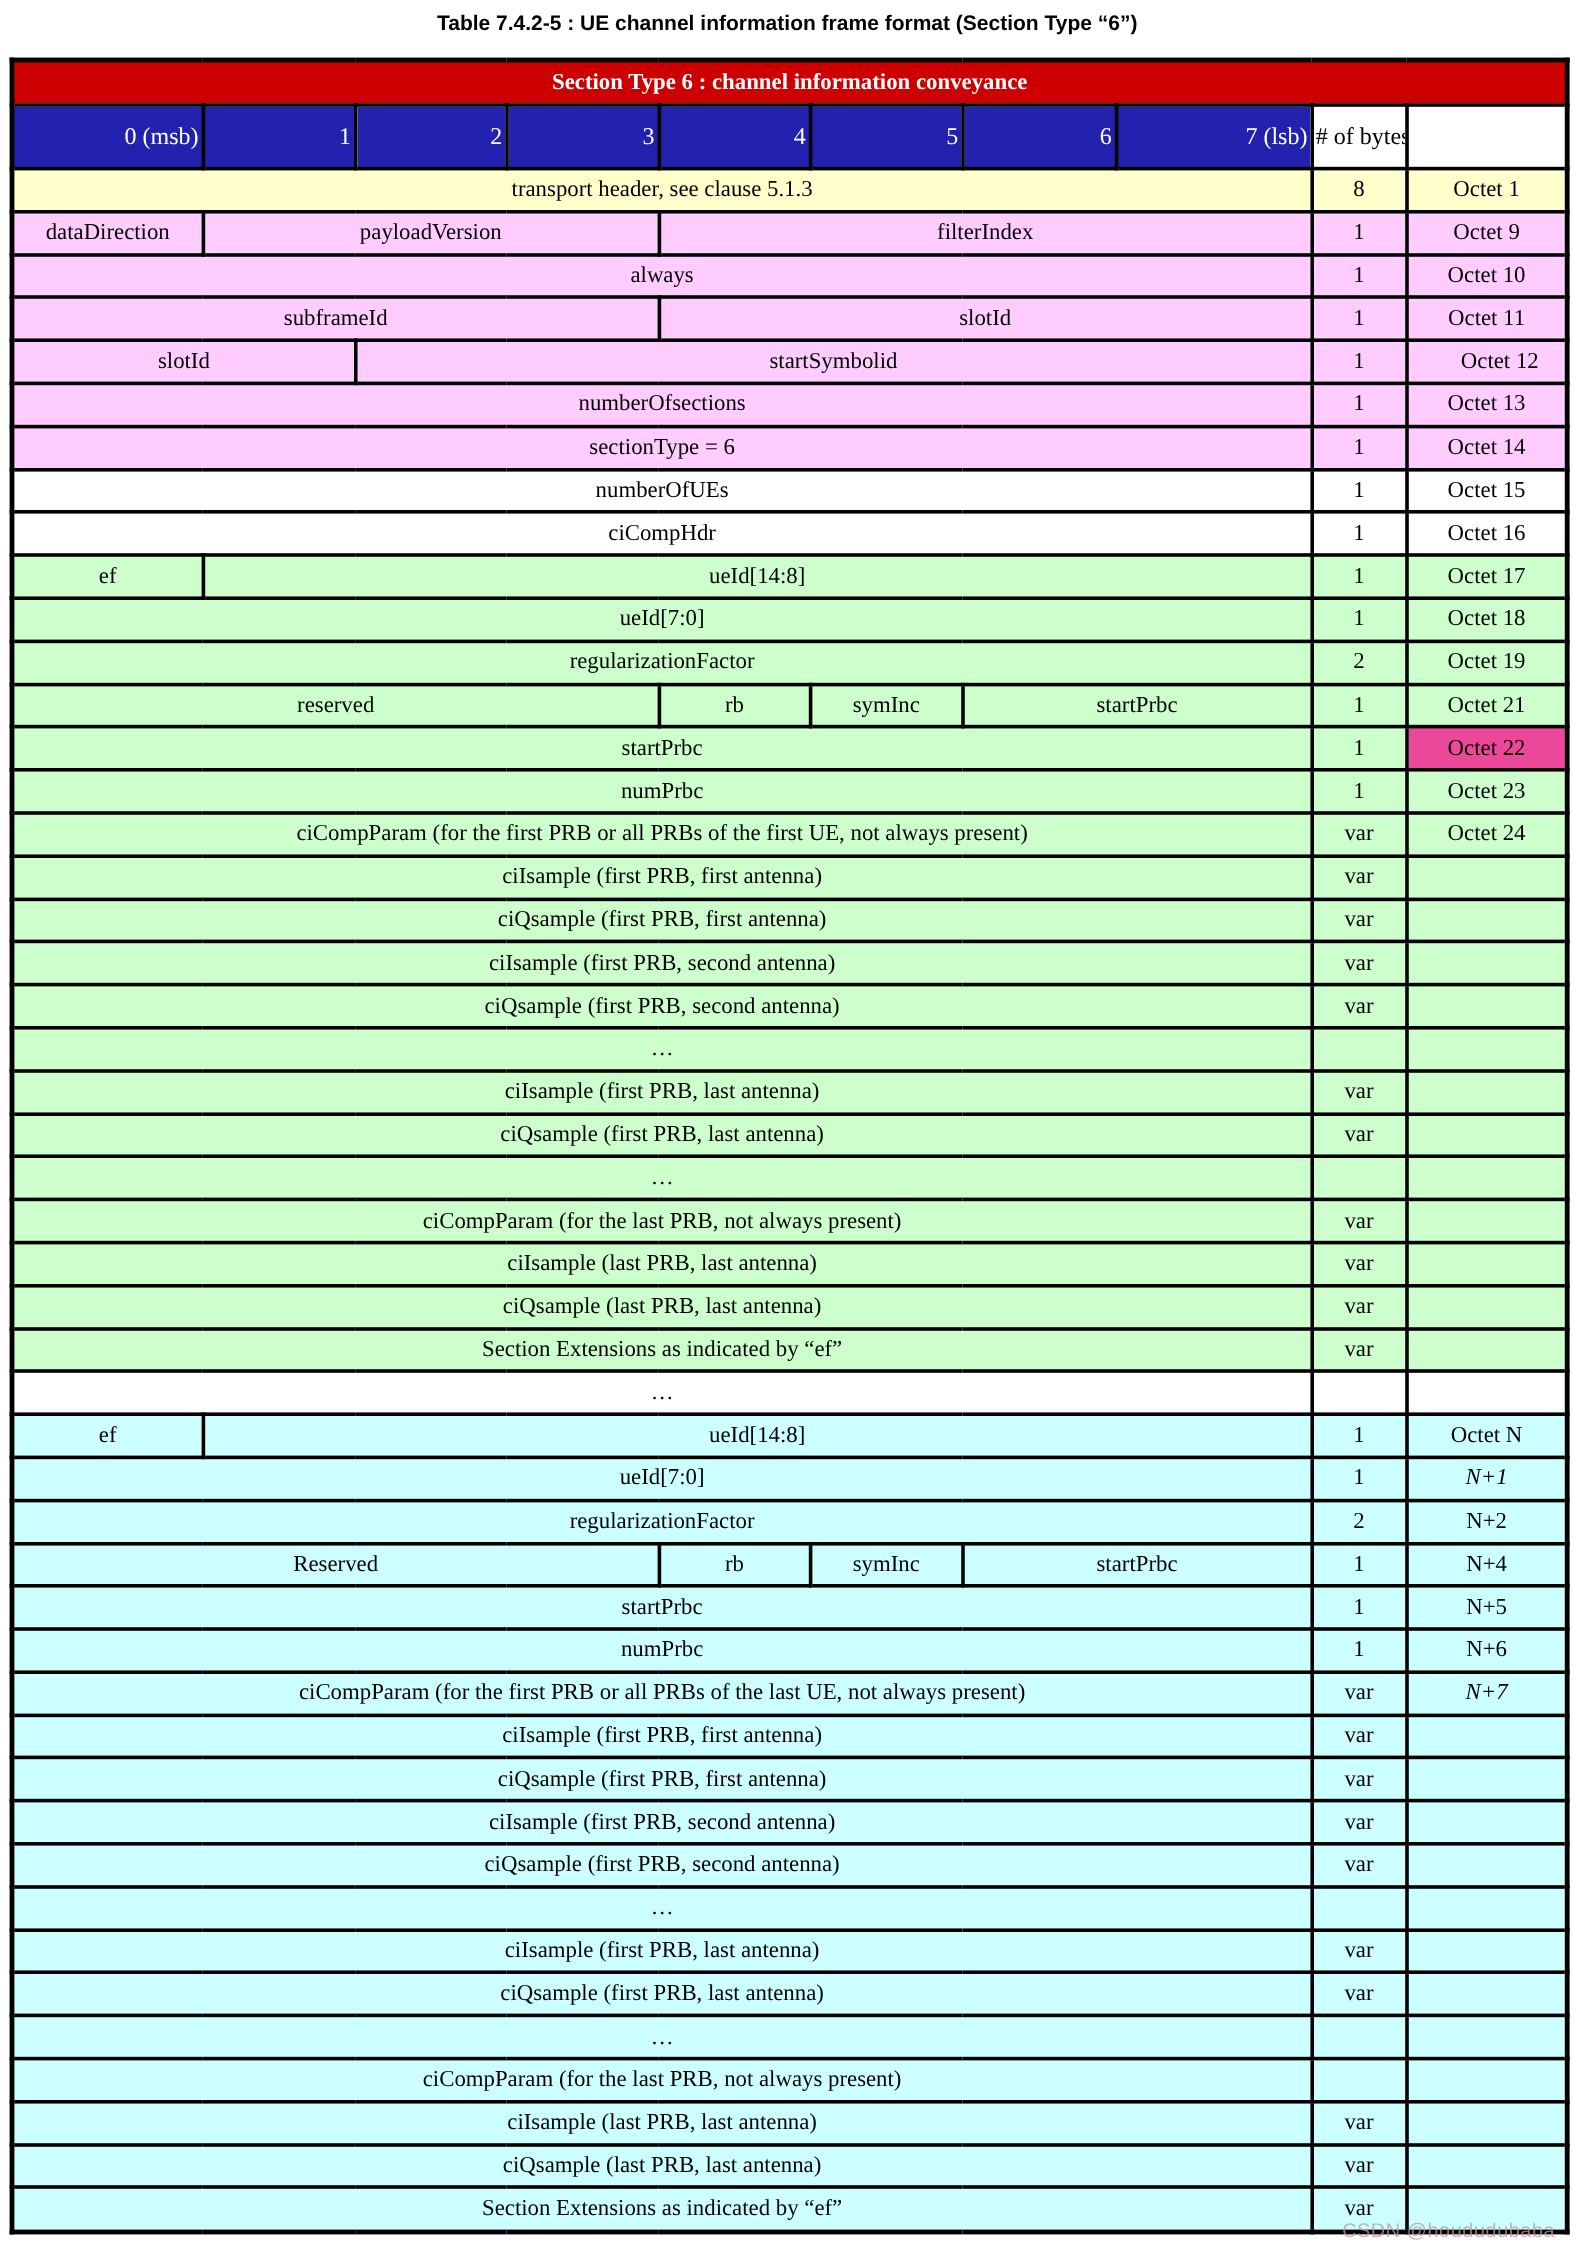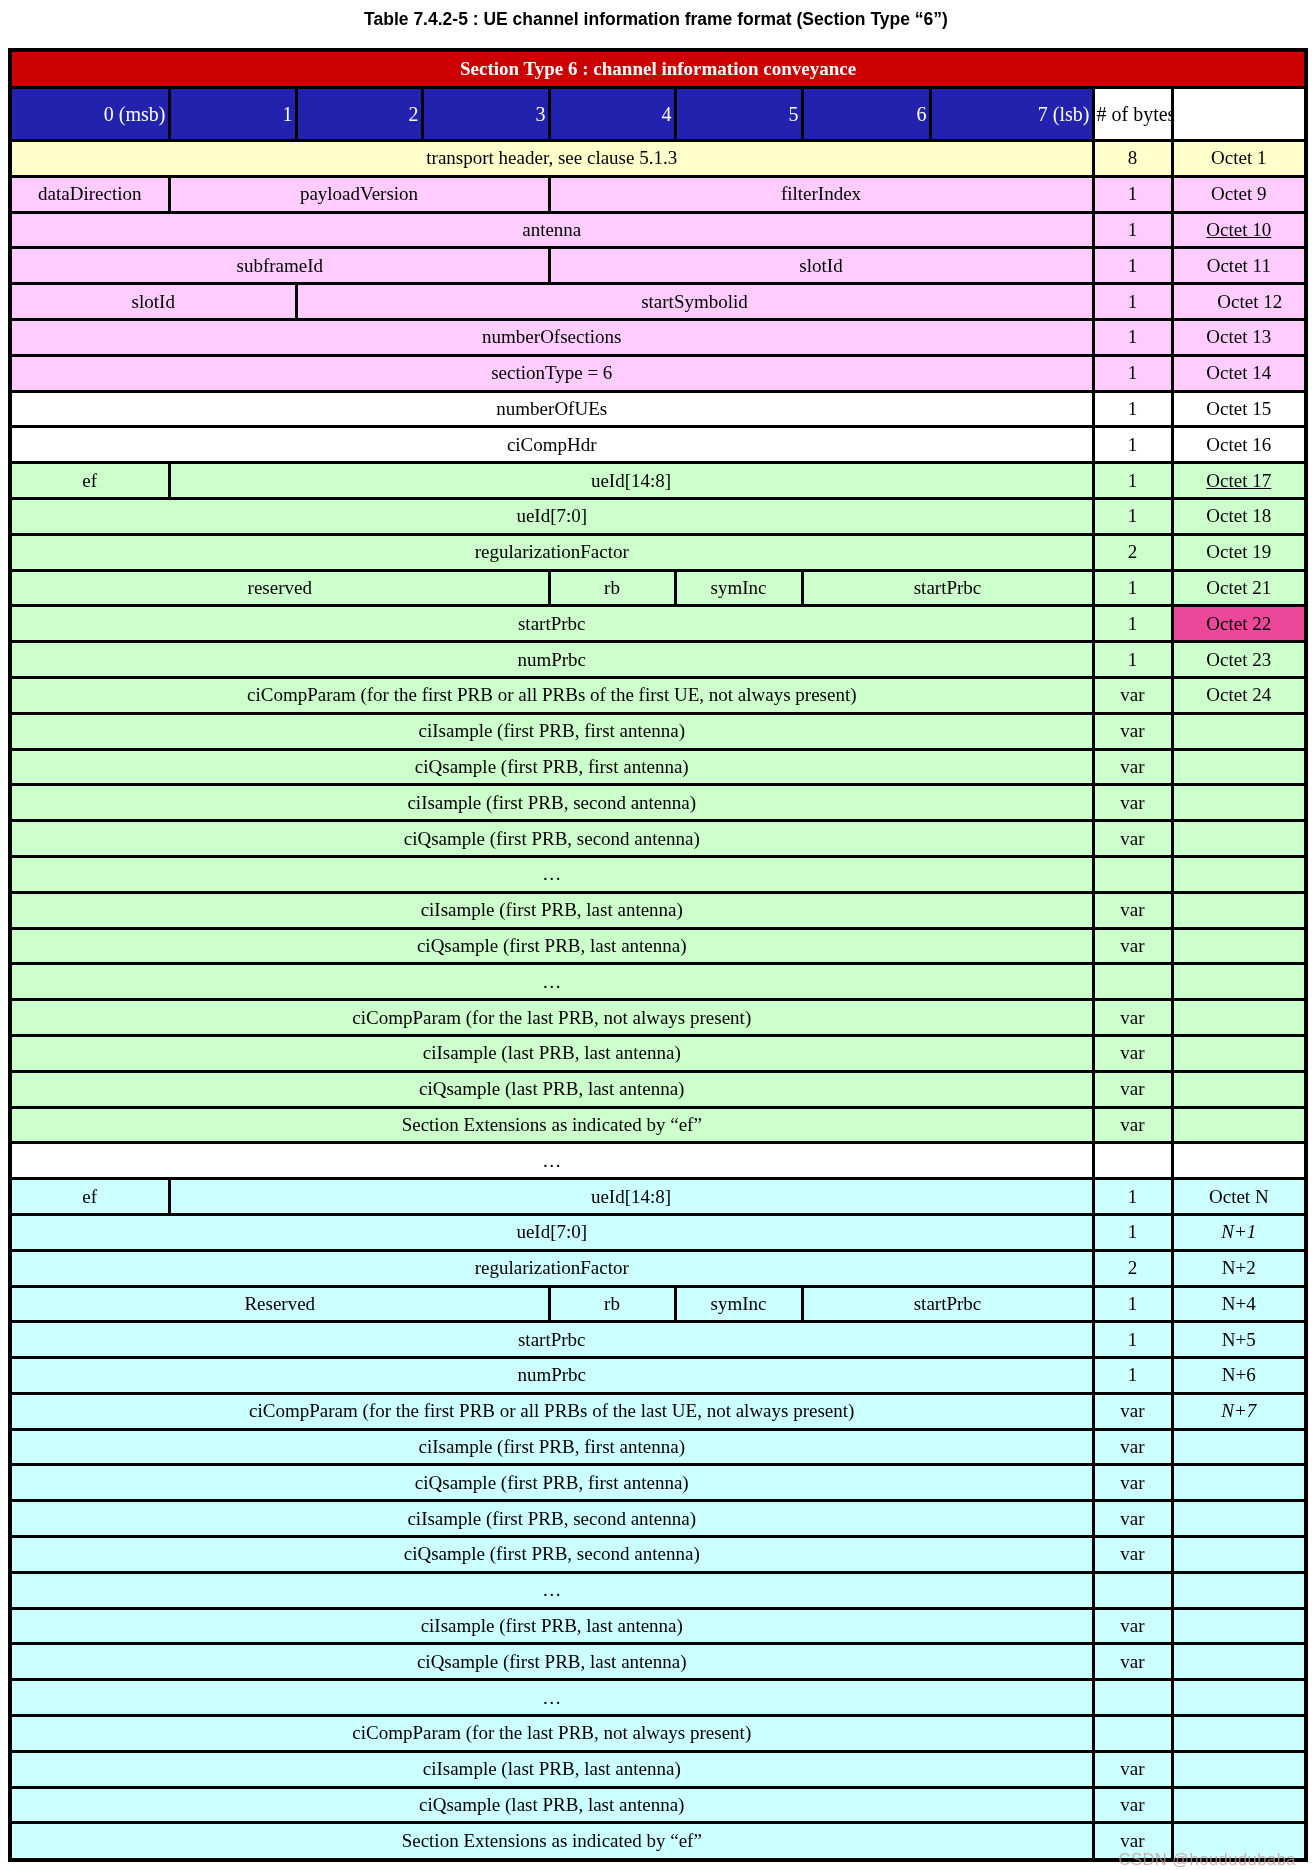--- a/index.html
+++ b/index.html
@@ -73,23 +73,23 @@
         <td style="background: rgb(255, 255, 204);">Octet 1</td>
       </tr>
       <tr>
         <td style="background: rgb(255, 204, 255);">dataDirection</td>
         <td colspan="3" style="background: rgb(255, 204, 255);">payloadVersion</td>
         <td colspan="4" style="background: rgb(255, 204, 255);">filterIndex</td>
         <td style="background: rgb(255, 204, 255);">1</td>
         <td style="background: rgb(255, 204, 255);">Octet 9</td>
       </tr>
       <tr>
-        <td colspan="8" style="background: rgb(255, 204, 255);">antenna</td>
-        <td style="background: rgb(255, 204, 255);">1</td>
-        <td style="background: rgb(255, 204, 255); text-decoration: underline;">Octet 10</td>
+        <td colspan="8" style="background: rgb(255, 204, 255);">always</td>
+        <td style="background: rgb(255, 204, 255);">1</td>
+        <td style="background: rgb(255, 204, 255);">Octet 10</td>
       </tr>
       <tr>
         <td colspan="4" style="background: rgb(255, 204, 255);">subframeId</td>
         <td colspan="4" style="background: rgb(255, 204, 255);">slotId</td>
         <td style="background: rgb(255, 204, 255);">1</td>
         <td style="background: rgb(255, 204, 255);">Octet 11</td>
       </tr>
       <tr>
         <td colspan="2" style="background: rgb(255, 204, 255);">slotId</td>
         <td colspan="6" style="background: rgb(255, 204, 255);">startSymbolid</td>
@@ -113,21 +113,21 @@
       </tr>
       <tr>
         <td colspan="8" style="background: rgb(255, 255, 255);">ciCompHdr</td>
         <td style="background: rgb(255, 255, 255);">1</td>
         <td style="background: rgb(255, 255, 255);">Octet 16</td>
       </tr>
       <tr>
         <td style="background: rgb(204, 255, 204);">ef</td>
         <td colspan="7" style="background: rgb(204, 255, 204);">ueId[14:8]</td>
         <td style="background: rgb(204, 255, 204);">1</td>
-        <td style="background: rgb(204, 255, 204); text-decoration: underline;">Octet 17</td>
+        <td style="background: rgb(204, 255, 204);">Octet 17</td>
       </tr>
       <tr>
         <td colspan="8" style="background: rgb(204, 255, 204);">ueId[7:0]</td>
         <td style="background: rgb(204, 255, 204);">1</td>
         <td style="background: rgb(204, 255, 204);">Octet 18</td>
       </tr>
       <tr>
         <td colspan="8" style="background: rgb(204, 255, 204);">regularizationFactor</td>
         <td style="background: rgb(204, 255, 204);">2</td>
         <td style="background: rgb(204, 255, 204);">Octet 19</td>

